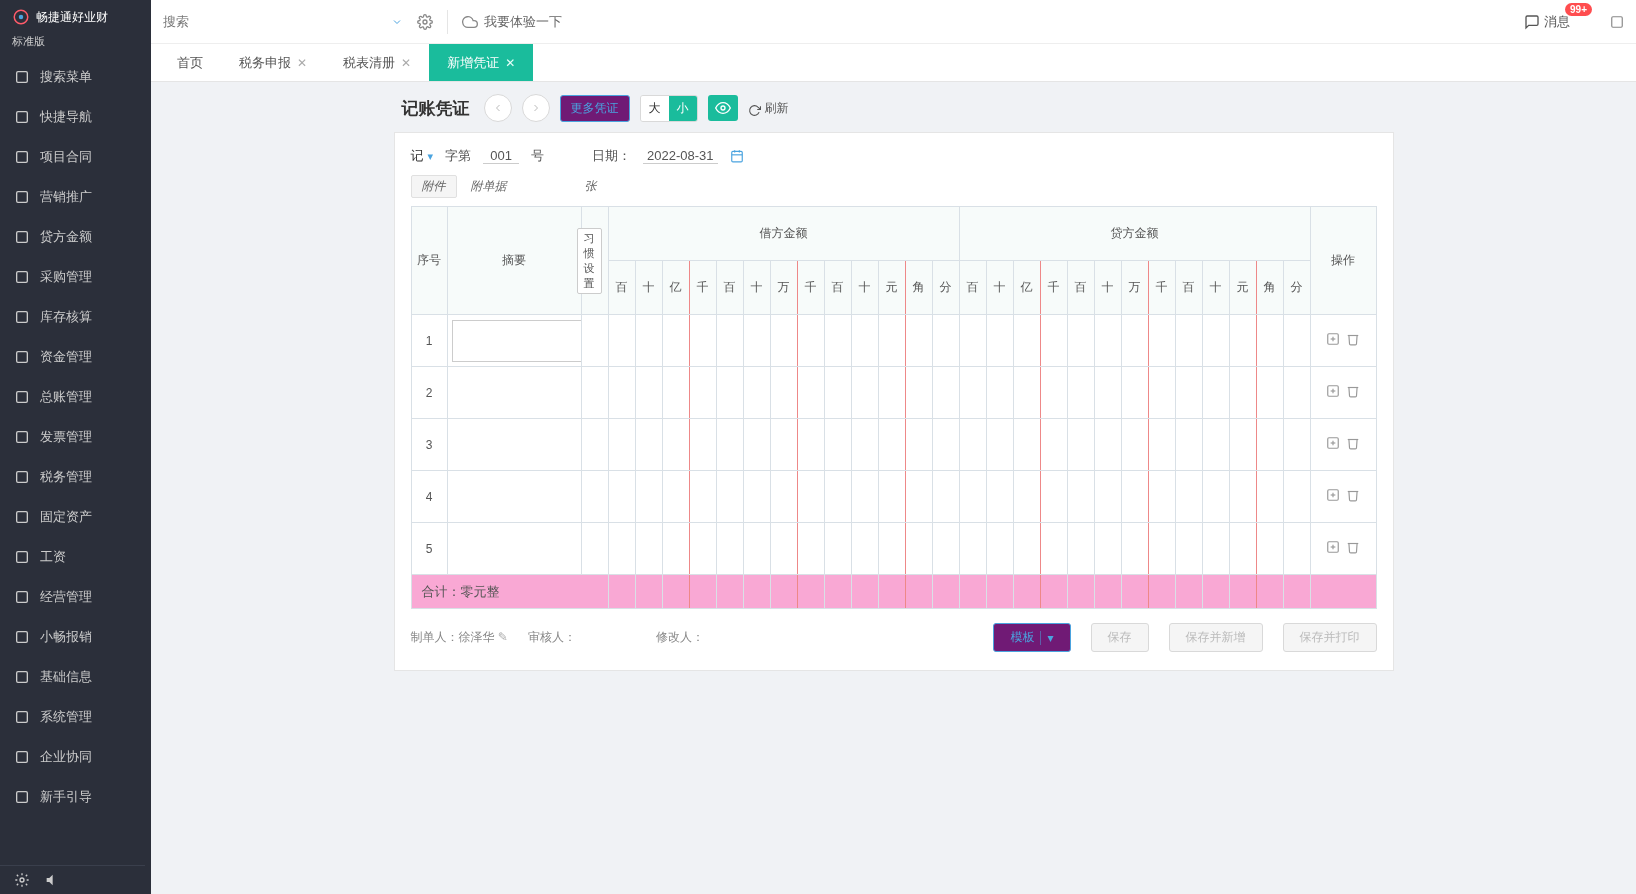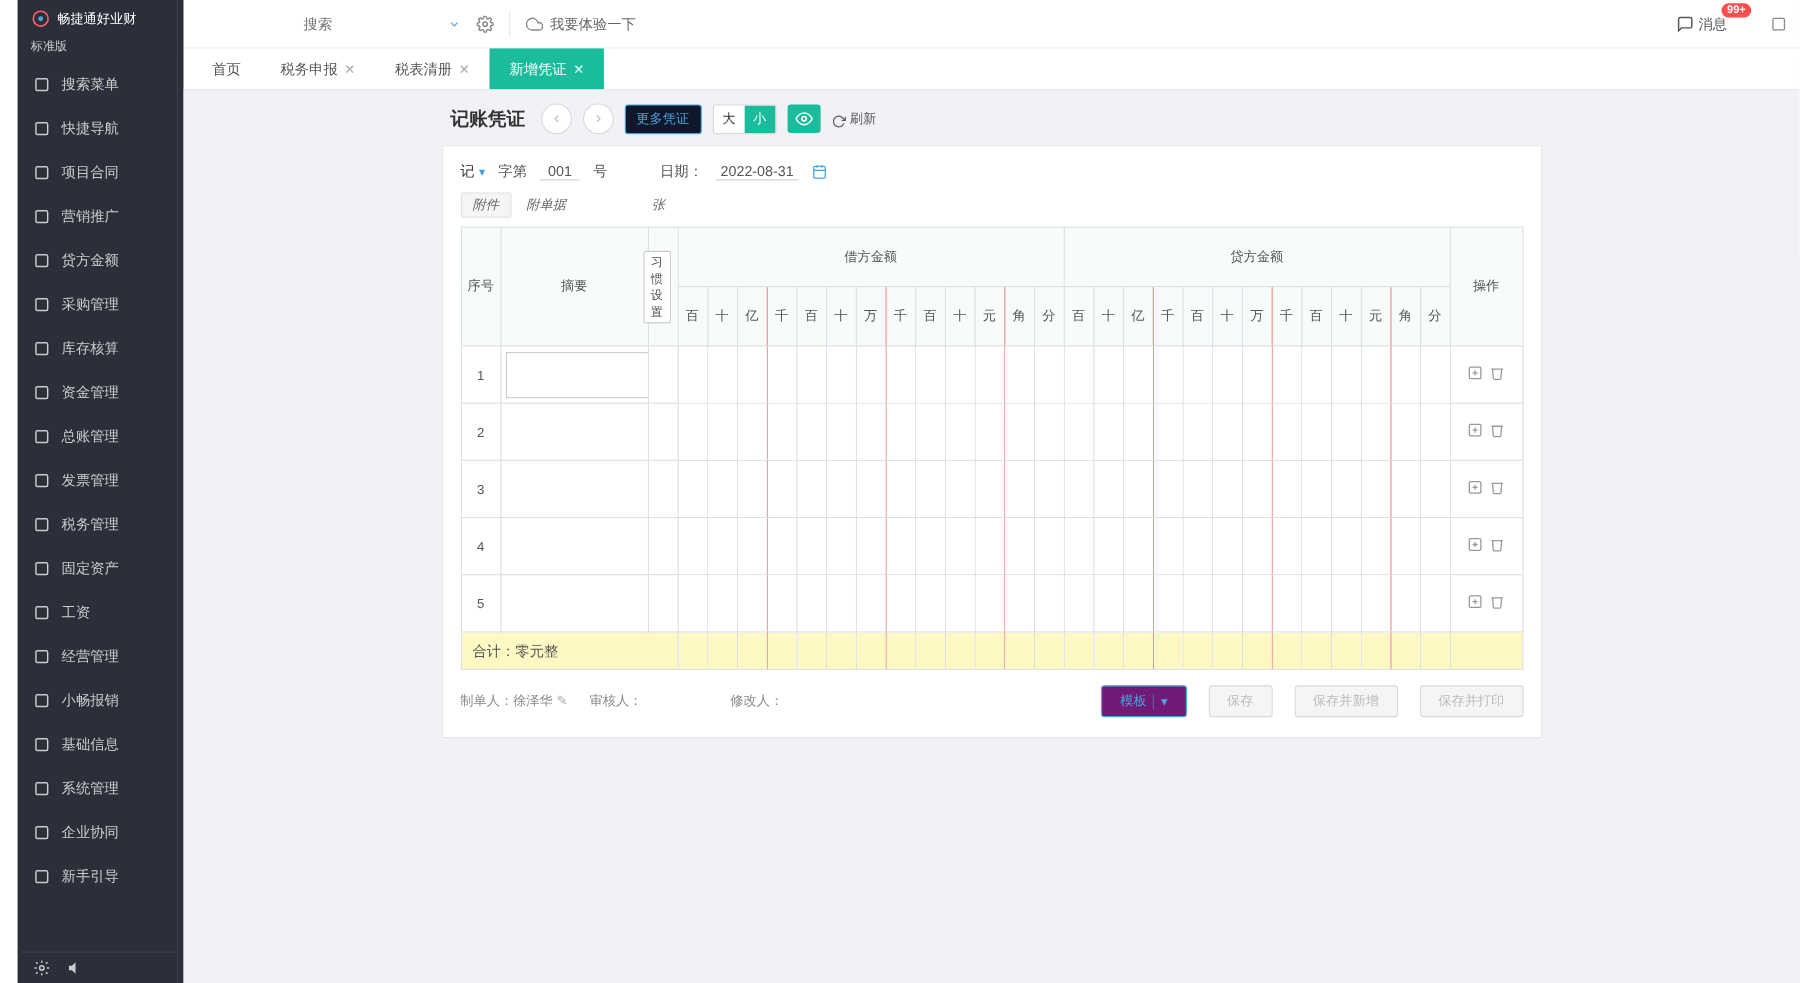--- a/index.html
+++ b/index.html
@@ -1,37 +1,37 @@
 <!DOCTYPE html>
 <html><head>
 <meta charset="utf-8">
 <style>
 * { margin: 0; padding: 0; box-sizing: border-box; }
 body { font-family: "Microsoft YaHei", Arial, sans-serif; font-size: 13px; color: #333; background: #fff; overflow: hidden; }
-.app { display: flex; height: 100vh; margin-left: 16px; }
+.app { display: flex; height: 100vh; }
 
 
 .sidebar { width: 145px; background: #2b2f3a; color: #ccc; display: flex; flex-direction: column; }
 .logo-area { padding: 8px 12px; display: flex; align-items: center; gap: 6px; }
 .logo-icon { width: 18px; height: 18px; }
 .logo-text { font-size: 12px; color: #fff; }
 .version-tag { font-size: 11px; color: #ccc; padding: 0 12px 8px; }
 .nav-items { flex: 1; overflow-y: auto; }
 .nav-item { display: flex; align-items: center; gap: 10px; padding: 11px 14px; cursor: pointer; color: #ccc; font-size: 13px; }
 .nav-icon { width: 16px; height: 16px; display: inline-flex; align-items: center; justify-content: center; }
 .sidebar-bottom { padding: 6px 14px; display: flex; gap: 14px; border-top: 1px solid #3a3f4c; }
 .sidebar-handle { width: 6px; background: #2b2f3a; cursor: ew-resize; }
 
 
 .main { flex: 1; display: flex; flex-direction: column; background: #fff; min-width: 0; }
 
 
 .topbar { height: 44px; display: flex; align-items: center; padding: 0 12px; border-bottom: 1px solid #eee; gap: 14px; }
 .search-wrap { display: flex; align-items: center; gap: 8px; width: 240px; }
-.search-input { flex: 1; border: none; outline: none; font-size: 13px; color: #6d28d9; text-align: center; }
+.search-input { flex: 1; border: none; outline: none; font-size: 13px; color: #6d28d9; }
 .chev-down { color: #4aa3df; }
 .gear { color: #888; cursor: pointer; }
 .divider-v { width: 1px; height: 24px; background: #e5e5e5; }
 .experience { display: flex; align-items: center; gap: 6px; color: #666; cursor: pointer; }
 .topbar-spacer { flex: 1; }
 .msg-btn { display: flex; align-items: center; gap: 4px; color: #555; cursor: pointer; position: relative; }
 .badge { position: absolute; top: -10px; right: -22px; background: #ff4d4f; color: #fff; font-size: 10px; border-radius: 8px; padding: 1px 5px; font-weight: bold; }
 
 
 .tabs { height: 38px; display: flex; align-items: stretch; border-bottom: 1px solid #e5e5e5; padding-left: 8px; }
@@ -41,21 +41,21 @@
 .tab.active .tab-close { color: #e8fff9; }
 
 
 .content { flex: 1; background: #f0f2f5; padding: 12px 0 0 0; overflow: auto; }
 .voucher-wrap { max-width: 1000px; margin: 0 auto; }
 
 
 .vtool { display: flex; align-items: center; gap: 10px; padding: 0 8px 10px; }
 .vtitle { font-size: 17px; font-weight: bold; color: #333; margin-right: 4px; position: relative; }
 .circ-btn { width: 28px; height: 28px; border-radius: 50%; border: 1px solid #d9d9d9; background: #fff; display: flex; align-items: center; justify-content: center; color: #bbb; cursor: pointer; }
-.more-v { border: 1px solid #4aa3df; color: #4aa3df; padding: 4px 10px; border-radius: 3px; background: #0f172a; cursor: pointer; font-size: 12px; }
+.more-v { border: 1px solid #4aa3df; color: #4aa3df; padding: 4px 10px; border-radius: 3px; background: #701a75; cursor: pointer; font-size: 12px; }
 .size-group { display: flex; border: 1px solid #d9d9d9; border-radius: 3px; overflow: hidden; }
 .size-btn { padding: 4px 8px; cursor: pointer; font-size: 12px; background: #fff; }
 .size-btn.active { background: #1abc9c; color: #fff; }
 .eye-btn { width: 30px; height: 26px; background: #1abc9c; border-radius: 3px; display: flex; align-items: center; justify-content: center; color: #fff; cursor: pointer; }
 .refresh { display: flex; align-items: flex-end; gap: 4px; color: #555; cursor: pointer; font-size: 12px; }
 
 
 .vcard { background: #fff; border: 1px solid #e5e5e5; padding: 14px 16px 18px; }
 .vhead { display: flex; align-items: center; gap: 12px; font-size: 13px; color: #555; margin-bottom: 10px; }
 .vhead .sel { color: #333; display: inline-flex; align-items: center; gap: 4px; }
@@ -64,21 +64,21 @@
 .date-box { border-bottom: 1px solid #ccc; padding: 0 4px; }
 .cal-icon { color: #4aa3df; cursor: pointer; }
 .attach-row { display: flex; align-items: center; gap: 14px; font-size: 12px; color: #666; margin-bottom: 8px; font-style: italic; }
 .attach-btn { background: #f5f5f5; border: 1px solid #e0e0e0; padding: 2px 10px; border-radius: 2px; cursor: pointer; }
 
 
 .vtable { width: 100%; border-collapse: collapse; table-layout: fixed; }
 .vtable th, .vtable td { border: 1px solid #d9e0e6; text-align: center; font-size: 12px; color: #555; }
 .vtable th { background: #f7fbfa; padding: 18px 2px; font-weight: normal; }
 .vtable td { height: 52px; background: #fff; }
-.vtable tr.totals td { background: #fef9c3; height: 34px; text-align: left; padding-left: 10px; font-size: 13px; }
+.vtable tr.totals td { background: #f9a8d4; height: 34px; text-align: left; padding-left: 10px; font-size: 13px; }
 .col-idx { width: 36px; }
 .col-summary { width: 134px; }
 .col-subject { width: auto; }
 .col-digit { width: 16px; }
 .col-ops { width: 66px; }
 .digit-cell { padding: 0; position: relative; }
 .digit-red { border-right-color: #e88 !important; }
 .ops-cell span { cursor: pointer; color: #999; margin: 0 3px; display: inline-flex; }
 .subject-head { position: relative; }
 .habit-btn { position: absolute; right: 6px; top: 50%; transform: translateY(-50%); border: 1px solid #ccc; background: #fff; padding: 2px 6px; font-size: 11px; border-radius: 2px; cursor: pointer; }

